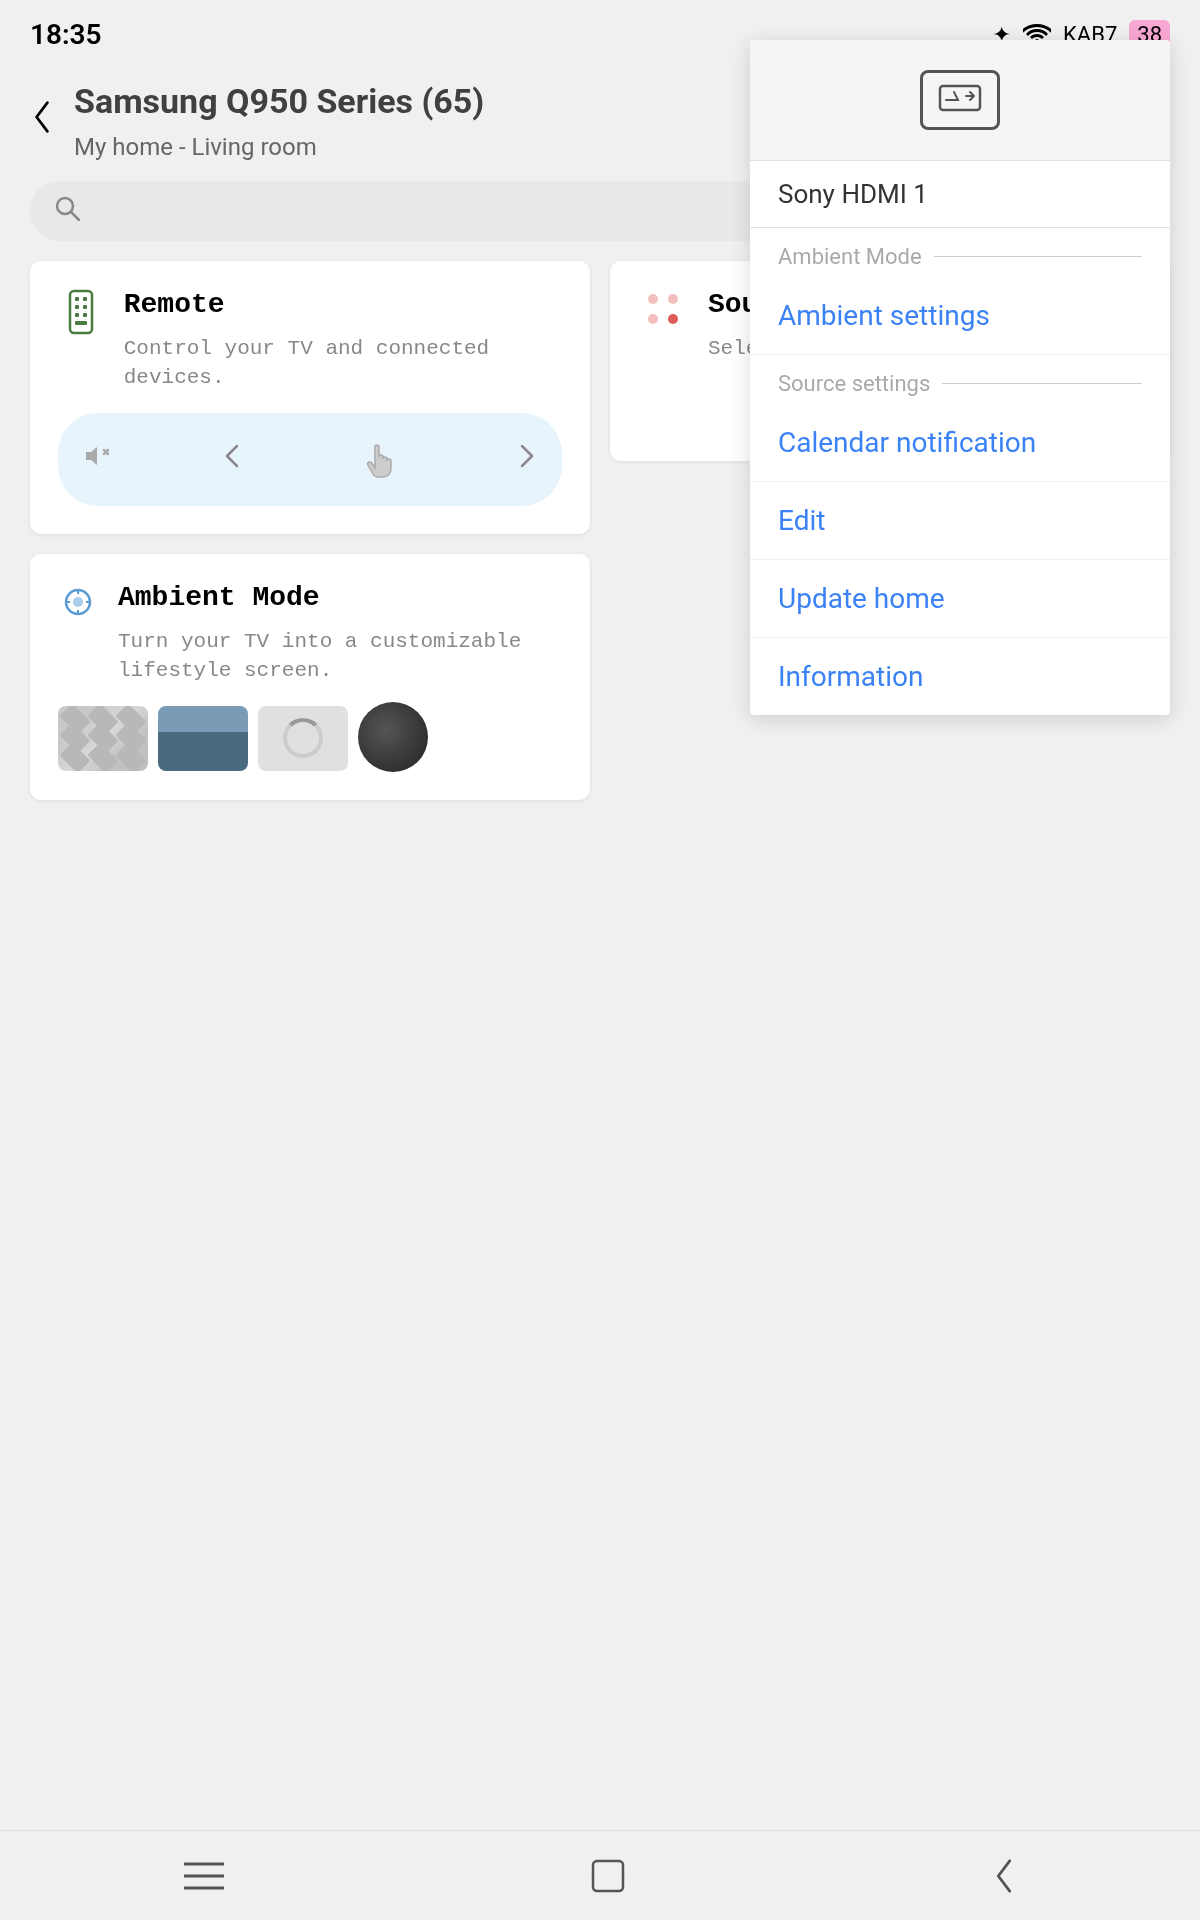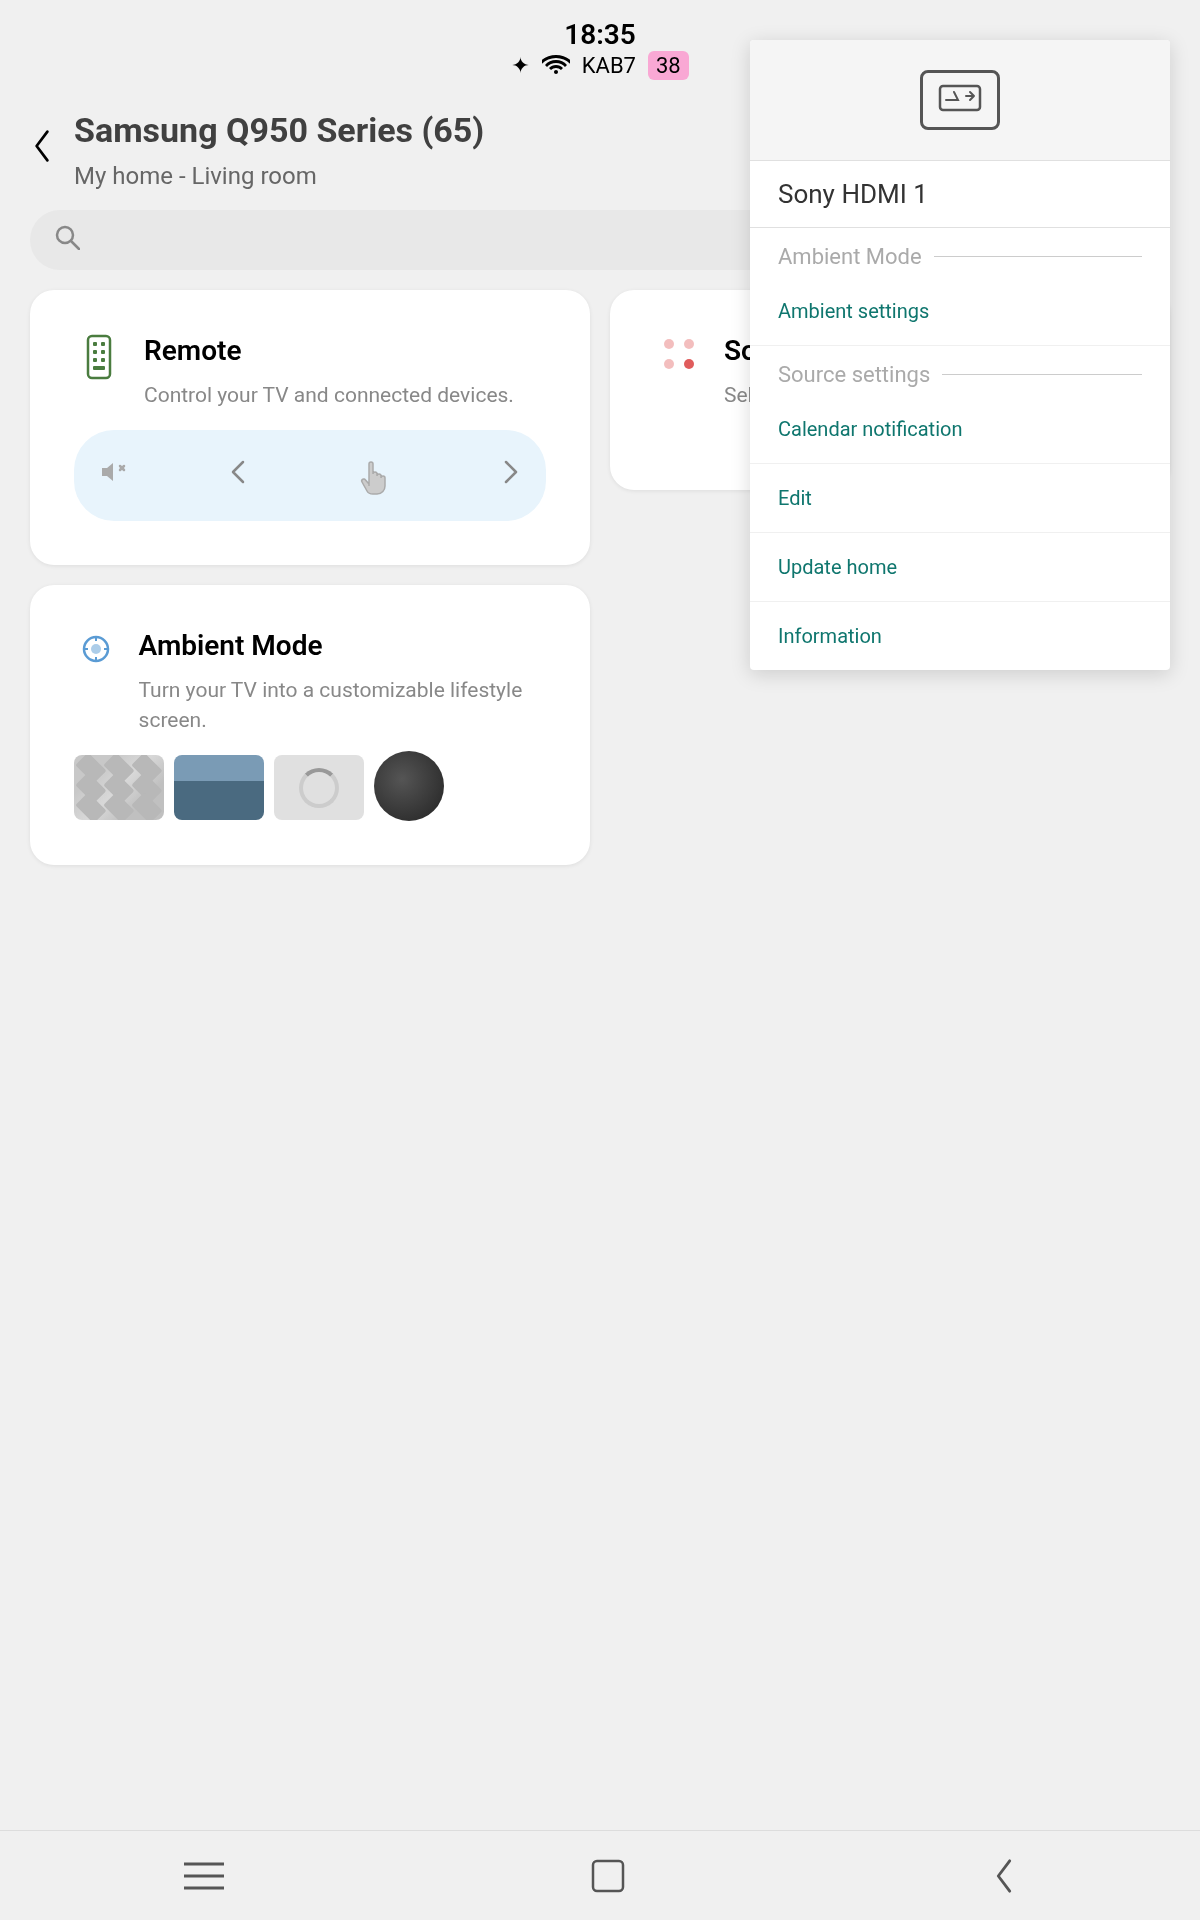--- a/index.html
+++ b/index.html
@@ -17,21 +17,20 @@
       overflow: hidden;
     }
 
     
     .status-bar {
       display: flex;
       justify-content: space-between;
       align-items: center;
       padding: 18px 30px 10px;
       background: #f0f0f0;
-      flex-direction: column;
     }
 
     .status-time {
       font-size: 28px;
       font-weight: 600;
       color: #000;
     }
 
     .status-icons {
       display: flex;
@@ -114,24 +113,25 @@
     
     .cards-grid {
       display: grid;
       grid-template-columns: 1fr 1fr;
       gap: 20px;
       padding: 0 30px;
     }
 
     .card {
       background: #fff;
-      border-radius: 24px;
-      padding: 44px;
+      border-radius: 11px;
+      padding: 28px;
       box-shadow: 0 1px 4px rgba(0,0,0,0.08);
       position: relative;
+      font-family: Liberation Mono, monospace;
     }
 
     .card-header {
       display: flex;
       align-items: flex-start;
       gap: 20px;
       margin-bottom: 20px;
     }
 
     .card-icon {
@@ -273,22 +273,22 @@
 
     .dropdown-section-header::after {
       content: '';
       flex: 1;
       height: 1px;
       background: #ccc;
     }
 
     .dropdown-item {
       padding: 22px 28px;
-      font-size: 20px;
-      color: #0f766e;
+      font-size: 28px;
+      color: #3b82f6;
       cursor: pointer;
       border-bottom: 1px solid #f0f0f0;
     }
 
     .dropdown-item:last-child {
       border-bottom: none;
     }
 
     
     .bottom-nav {

